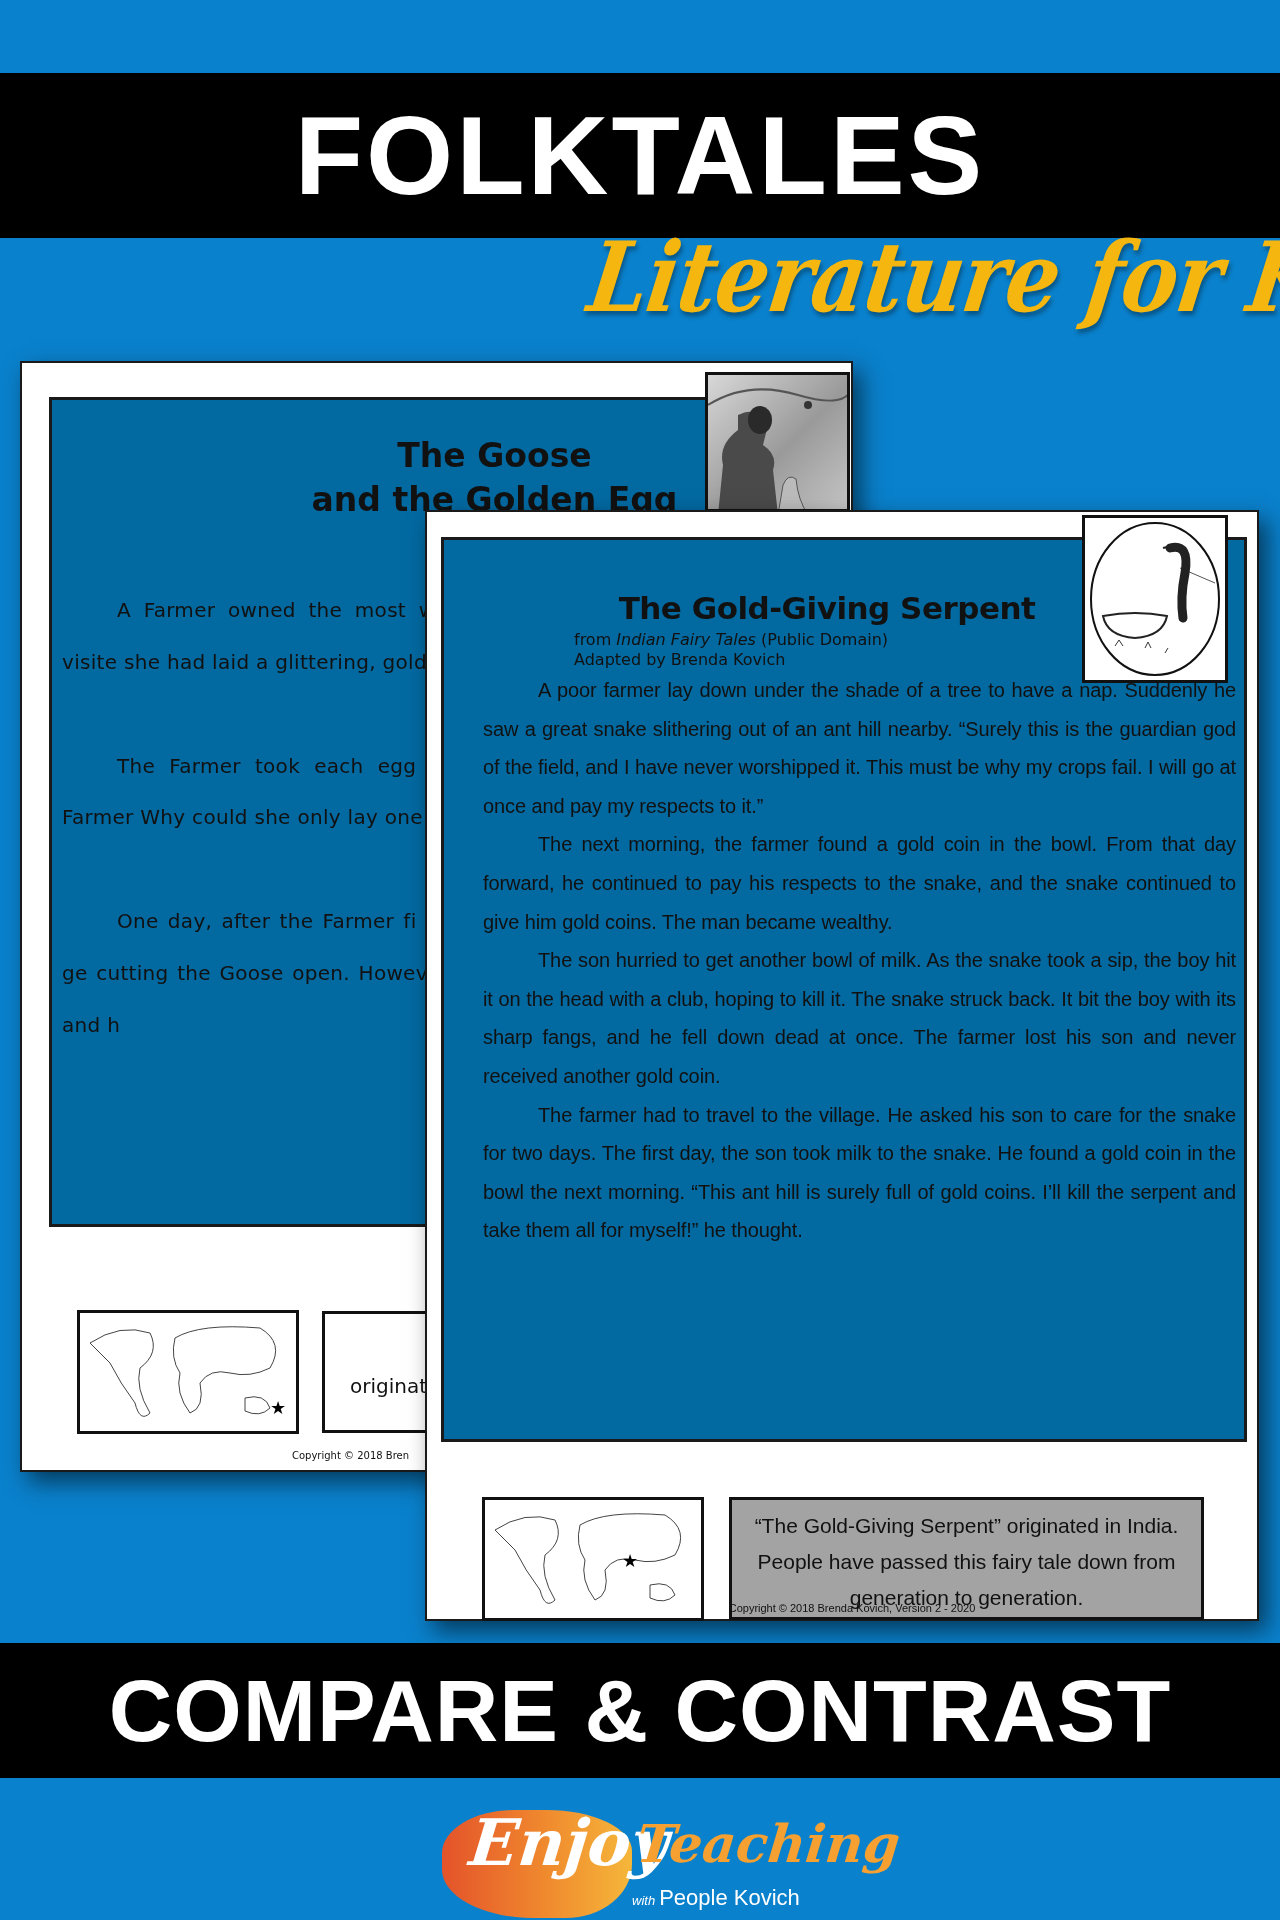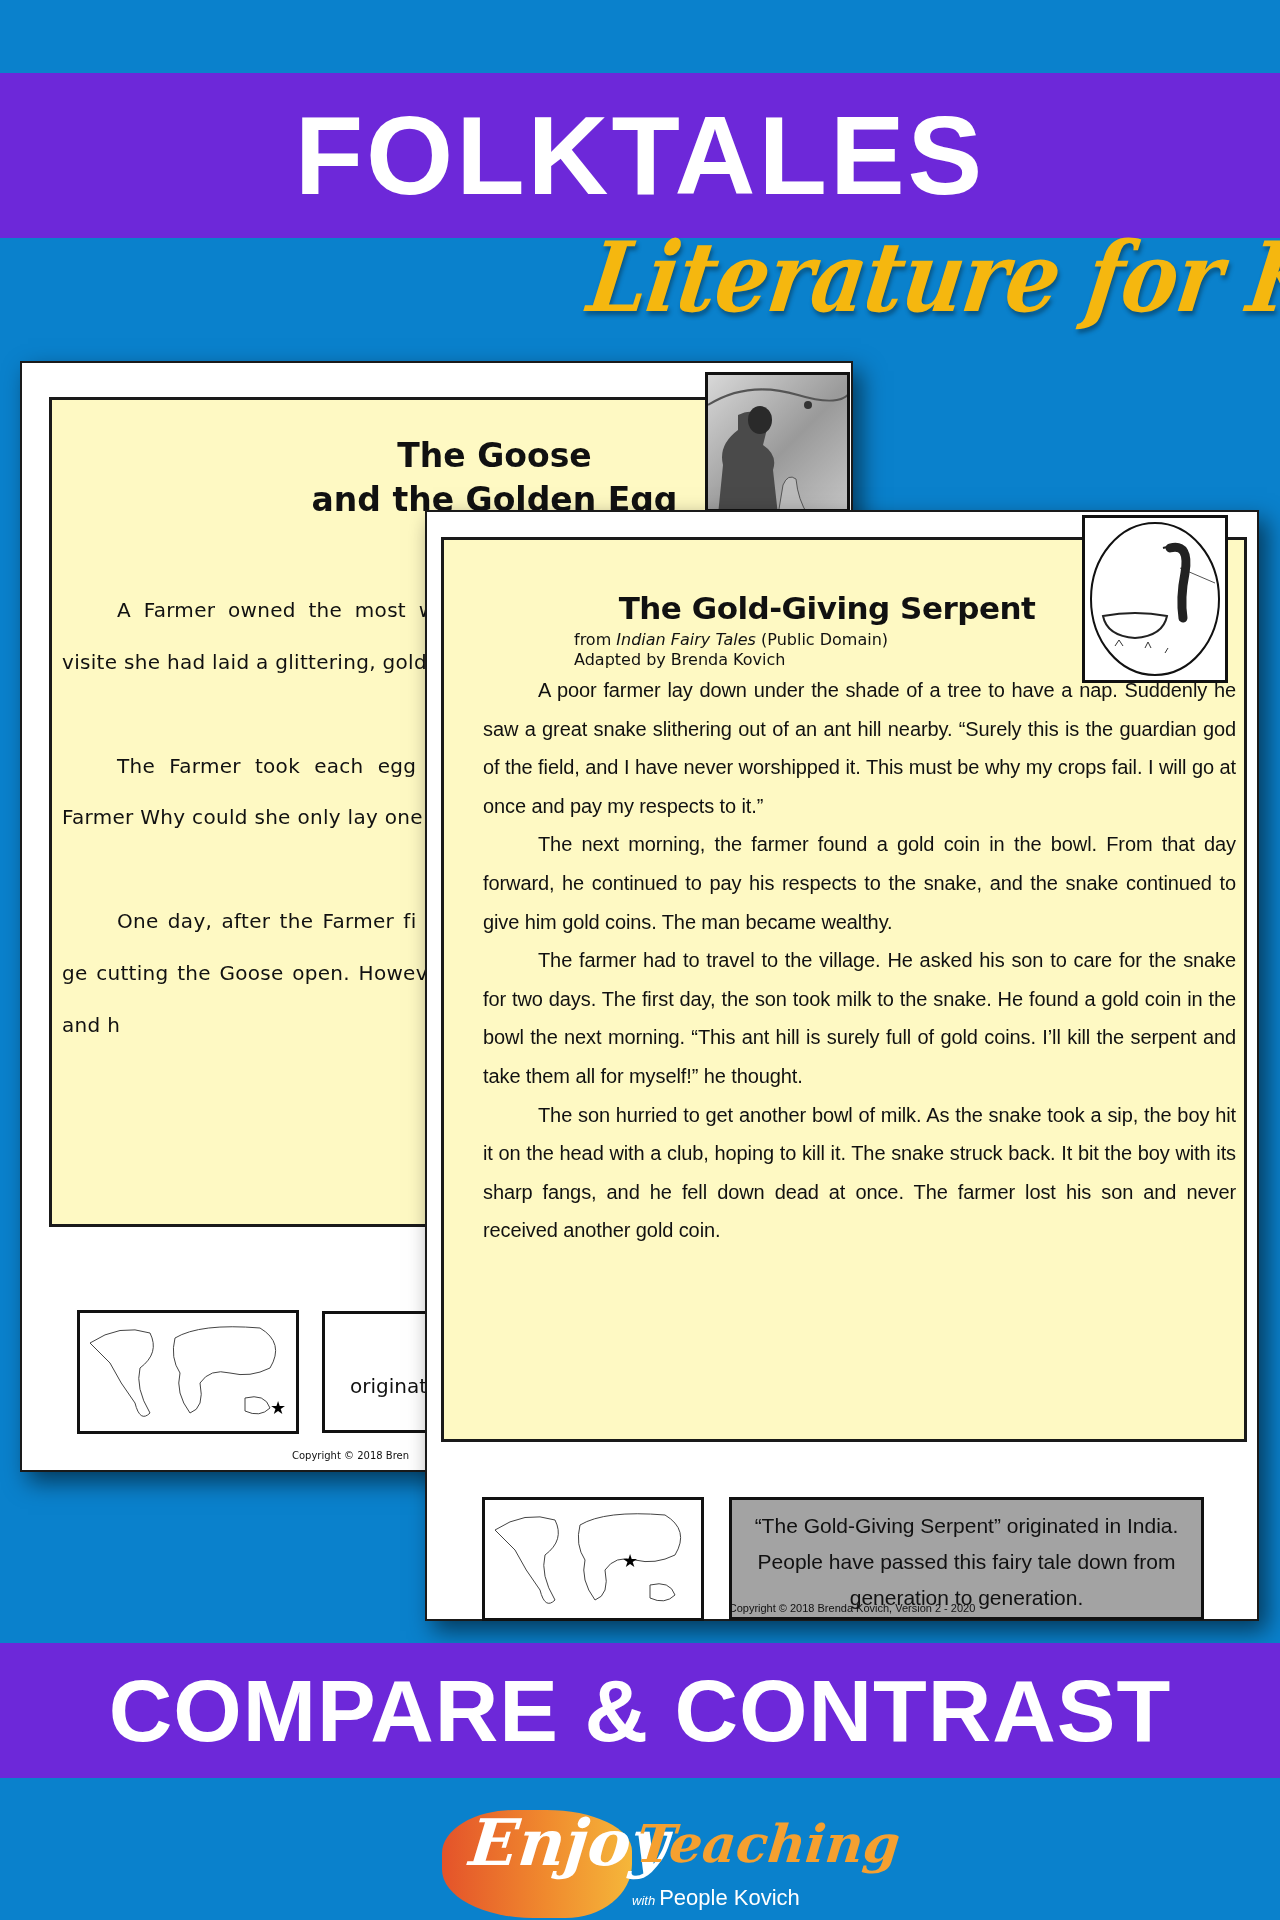--- a/index.html
+++ b/index.html
@@ -5,21 +5,21 @@
     * { margin: 0; padding: 0; box-sizing: border-box; }
     html, body { width: 1280px; height: 1920px; overflow: hidden; }
     body {
       position: relative;
       background: #0a81cc;
       font-family: "DejaVu Sans", sans-serif;
       color: #111;
     }
     .band {
       position: absolute; left: 0; width: 1280px;
-      background: #6d28d9;
+      background: #000000;
       display: flex; align-items: center; justify-content: center;
       color: #ffffff; font-family: "Liberation Sans", sans-serif; font-weight: bold;
     }
     .band-top { top: 73px; height: 165px; font-size: 112px; letter-spacing: 3px; }
     .band-bottom { top: 1643px; height: 135px; font-size: 88px; letter-spacing: 1px; }
     .script-sub {
       position: absolute; left: 590px; top: 228px;
       font-family: "DejaVu Serif", serif; font-style: italic; font-weight: bold;
       font-size: 84px; color: #f5b70f; transform: skewX(-8deg) scaleY(1.15);
       letter-spacing: -1px; white-space: nowrap;
@@ -27,21 +27,21 @@
     }
 
     
     .page {
       position: absolute; background: #ffffff;
       border: 2px solid #1a1a1a;
       box-shadow: 8px 10px 22px rgba(0,0,0,0.55);
     }
     .page-back { left: 20px; top: 361px; width: 833px; height: 1111px; }
     .page-front { left: 425px; top: 510px; width: 834px; height: 1111px; }
-    .inner-box { position: absolute; border: 3px solid #1a1a1a; background: #fef9c3; }
+    .inner-box { position: absolute; border: 3px solid #1a1a1a; background: #0369a1; }
 
     
     .page-back .inner-box { left: 27px; top: 34px; width: 735px; height: 830px; }
     .back-title {
       position: absolute; left: 0; top: 34px; width: 735px; text-align: center;
       padding-left: 150px;
       font-family: "DejaVu Sans", sans-serif; font-weight: bold; font-size: 33px; line-height: 44px;
     }
     .back-sub {
       position: absolute; left: 0; top: 128px; width: 735px; text-align: center;
@@ -183,22 +183,22 @@
 <div class="page page-front">
   <div class="inner-box">
     <div class="front-title">The Gold-Giving Serpent</div>
     <div class="front-sub">
       <div><span>from </span><i>Indian Fairy Tales</i><span> (Public Domain)</span></div>
       <div>Adapted by Brenda Kovich</div>
     </div>
     <div class="front-body">
       <p>A poor farmer lay down under the shade of a tree to have a nap. Suddenly he saw a great snake slithering out of an ant hill nearby. “Surely this is the guardian god of the field, and I have never worshipped it. This must be why my crops fail. I will go at once and pay my respects to it.”</p>
       <p>The next morning, the farmer found a gold coin in the bowl. From that day forward, he continued to pay his respects to the snake, and the snake continued to give him gold coins. The man became wealthy.</p>
+      <p>The son hurried to get another bowl of milk. As the snake took a sip, the boy hit it on the head with a club, hoping to kill it. The snake struck back. It bit the boy with its sharp fangs, and he fell down dead at once. The farmer lost his son and never received another gold coin.</p>
       <p>The farmer had to travel to the village. He asked his son to care for the snake for two days. The first day, the son took milk to the snake. He found a gold coin in the bowl the next morning. “This ant hill is surely full of gold coins. I’ll kill the serpent and take them all for myself!” he thought.</p>
-      <p>The son hurried to get another bowl of milk. As the snake took a sip, the boy hit it on the head with a club, hoping to kill it. The snake struck back. It bit the boy with its sharp fangs, and he fell down dead at once. The farmer lost his son and never received another gold coin.</p>
     </div>
   </div>
   <div class="serpent-illus">
     <svg width="140" height="162" viewBox="0 0 140 162">
       <ellipse cx="70" cy="81" rx="64" ry="76" fill="#fff" stroke="#111" stroke-width="2"></ellipse>
       <path d="M95 50 L130 65" stroke="#555" fill="none"></path>
       <path d="M85 30 Q105 25 100 55 Q95 80 98 100" stroke="#222" stroke-width="9" fill="none" stroke-linecap="round"></path>
       <path d="M78 30 L86 28" stroke="#222" stroke-width="2"></path>
       <path d="M18 98 Q50 92 82 98 Q78 118 50 120 Q22 118 18 98 Z" fill="#fff" stroke="#222" stroke-width="2"></path>
       <path d="M30 128 l4 -6 l4 6 M60 130 l3 -6 l3 6 M80 135 l3 -5" stroke="#333" fill="none"></path>

